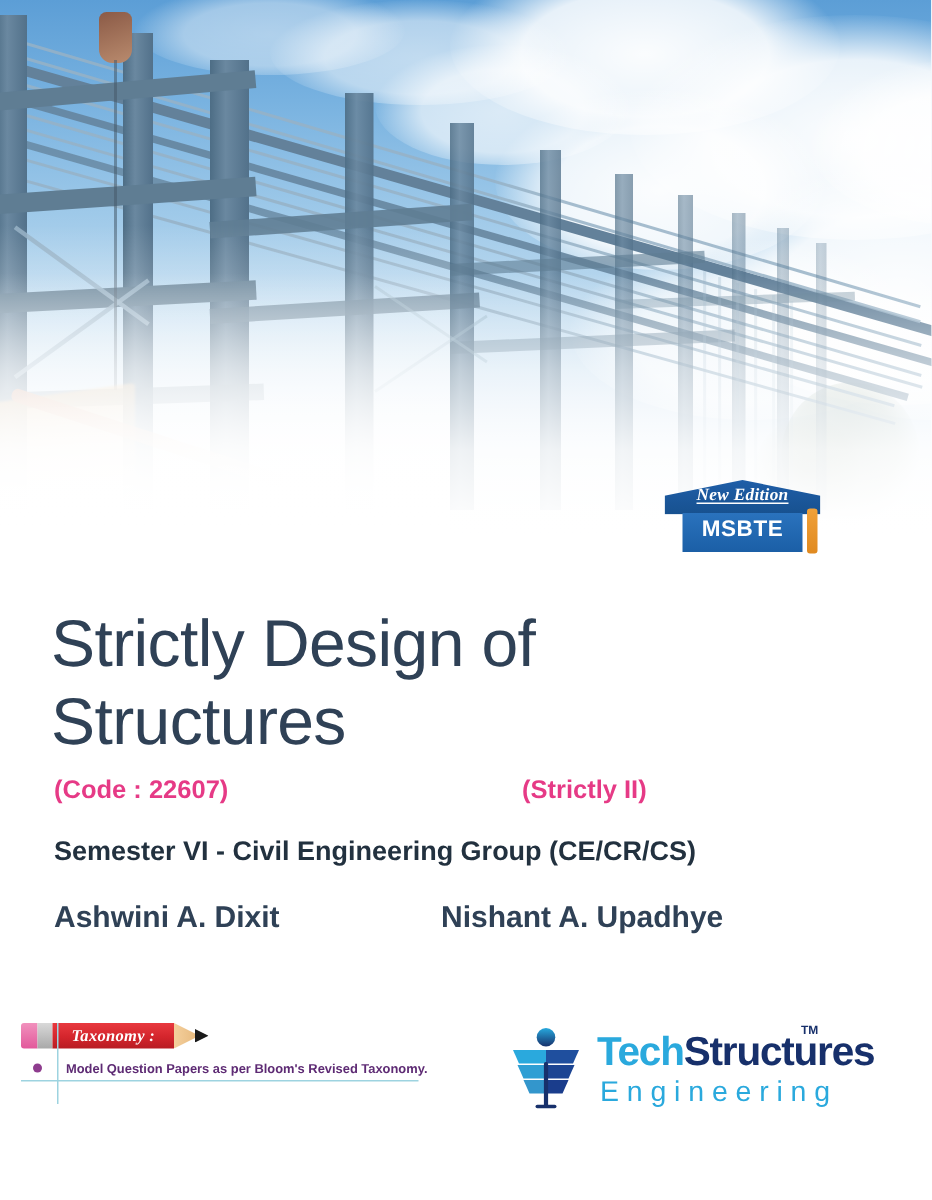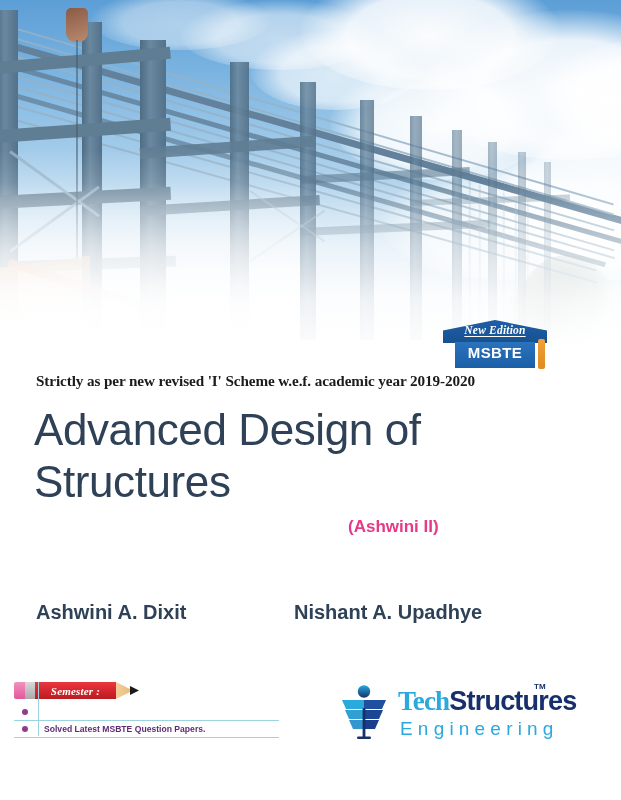--- a/index.html
+++ b/index.html
@@ -365,21 +365,21 @@
   }
   .pub-wordmark {
     position: absolute;
     left: 62px; top: 4px;
     white-space: nowrap;
     font-family: "Liberation Sans", sans-serif;
     font-weight: bold;
     font-size: 27px;
     letter-spacing: -0.8px;
   }
-  .pub-tech { color: #2aa9dd; font-family: Liberation Serif, serif; }
+  .pub-tech { color: #2aa9dd; }
   .pub-knowledge { color: #17306b; }
   .pub-tm {
     position: absolute;
     left: 198px; top: 0px;
     font-family: "Liberation Sans", sans-serif;
     font-size: 8px;
     font-weight: bold;
     color: #17306b;
   }
   .pub-sub {
@@ -473,51 +473,49 @@
   </div>
 
   <div class="badge">
     <div class="badge-mortar"></div>
     <div class="badge-body"></div>
     <div class="badge-tassel"></div>
     <div class="badge-mortar-label">New Edition</div>
     <div class="badge-body-label">MSBTE</div>
   </div>
 
-  <div class="strictly">Strictly as per new revised 'I' Scheme w.e.f. academic year 2019-2020</div>
-
-  <div class="title">Advanced Design of Structures</div>
+
+  <div class="title">Strictly Design of Structures</div>
 
   <div class="meta-row">
-    <div class="elective">(Ashwini II)</div>
+    <div class="code">(Code : 22607)</div>
+    <div class="elective">(Strictly II)</div>
   </div>
 
+  <div class="semester">Semester VI - Civil Engineering Group (CE/CR/CS)</div>
 
   <div class="authors">
     <div class="author author-1">Ashwini A. Dixit</div>
     <div class="author author-2">Nishant A. Upadhye</div>
   </div>
 
   <div class="includes">
     <div class="pencil">
       <div class="pencil-eraser"></div>
       <div class="pencil-ferrule"></div>
       <div class="pencil-body"></div>
       <div class="pencil-wood"></div>
       <div class="pencil-tip"></div>
-      <div class="pencil-label">Semester :</div>
+      <div class="pencil-label">Taxonomy :</div>
     </div>
     <div class="inc-list">
       <div class="inc-divider"></div>
       <div class="inc-item">
         <span class="inc-bullet"></span>
-      </div>
-      <div class="inc-item">
-        <span class="inc-bullet"></span>
-        <span class="inc-text">Solved Latest MSBTE Question Papers.</span>
+        <span class="inc-text">Model Question Papers as per Bloom's Revised Taxonomy.</span>
       </div>
     </div>
   </div>
 
   <div class="publisher">
     <div class="pub-mark">
       <svg width="56" height="58" viewBox="0 0 56 58" xmlns="http://www.w3.org/2000/svg">
         <defs>
           <linearGradient id="lg" x1="0" y1="0" x2="1" y2="1">
             <stop offset="0" stop-color="#2fb3e3"></stop>

